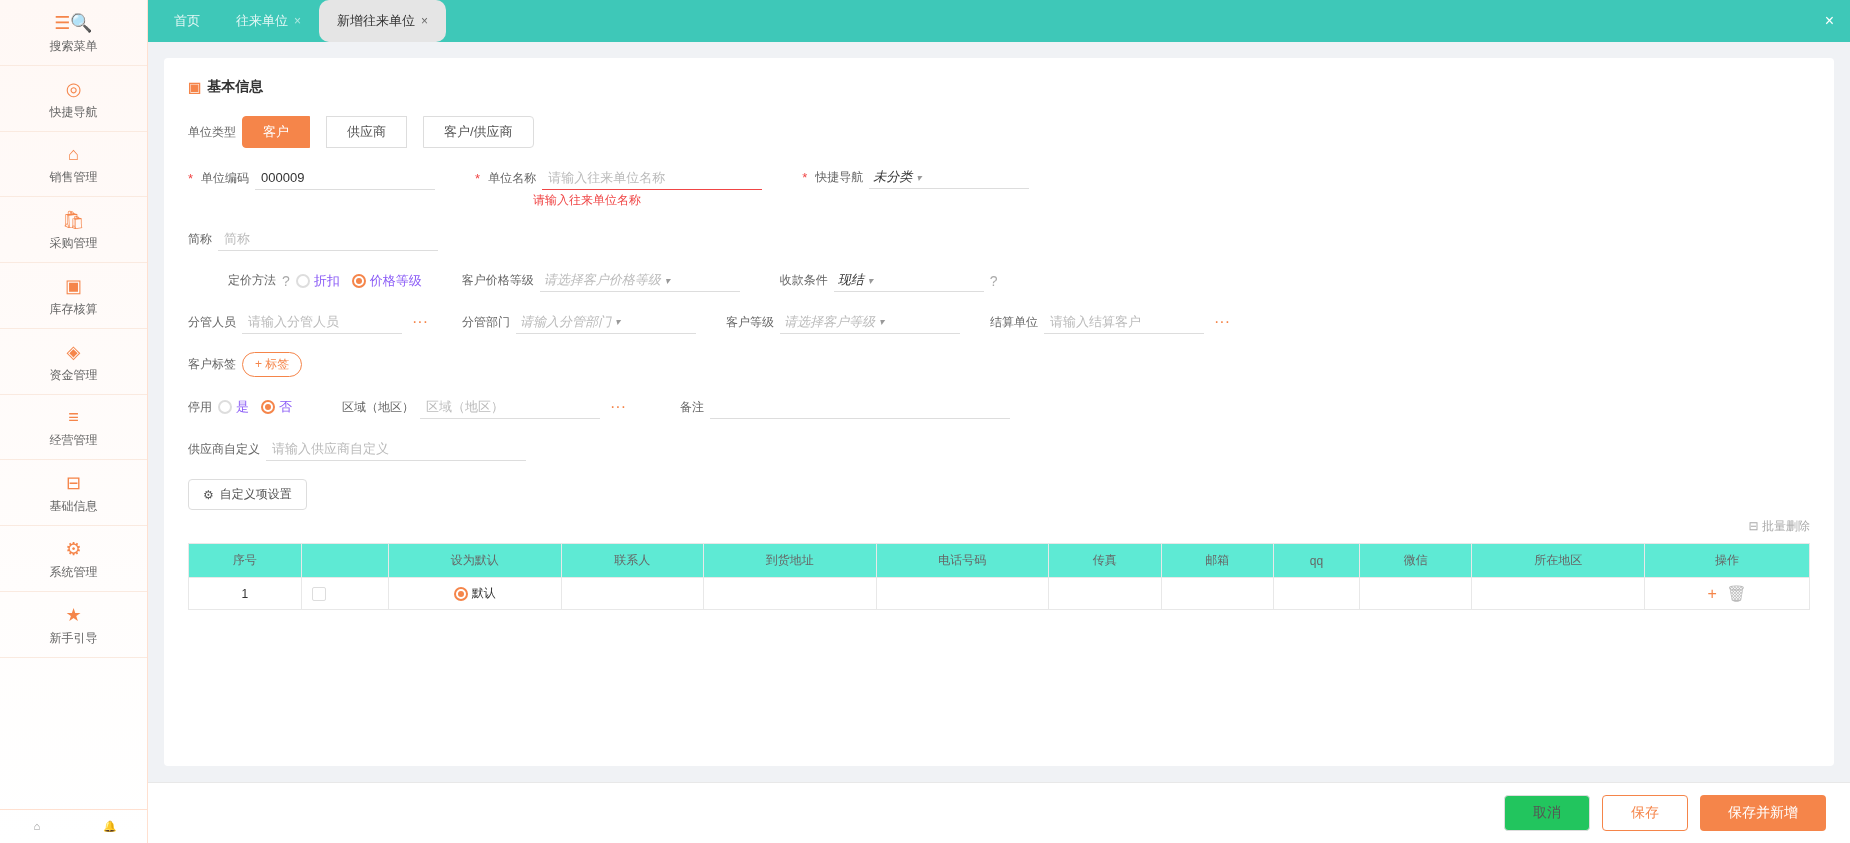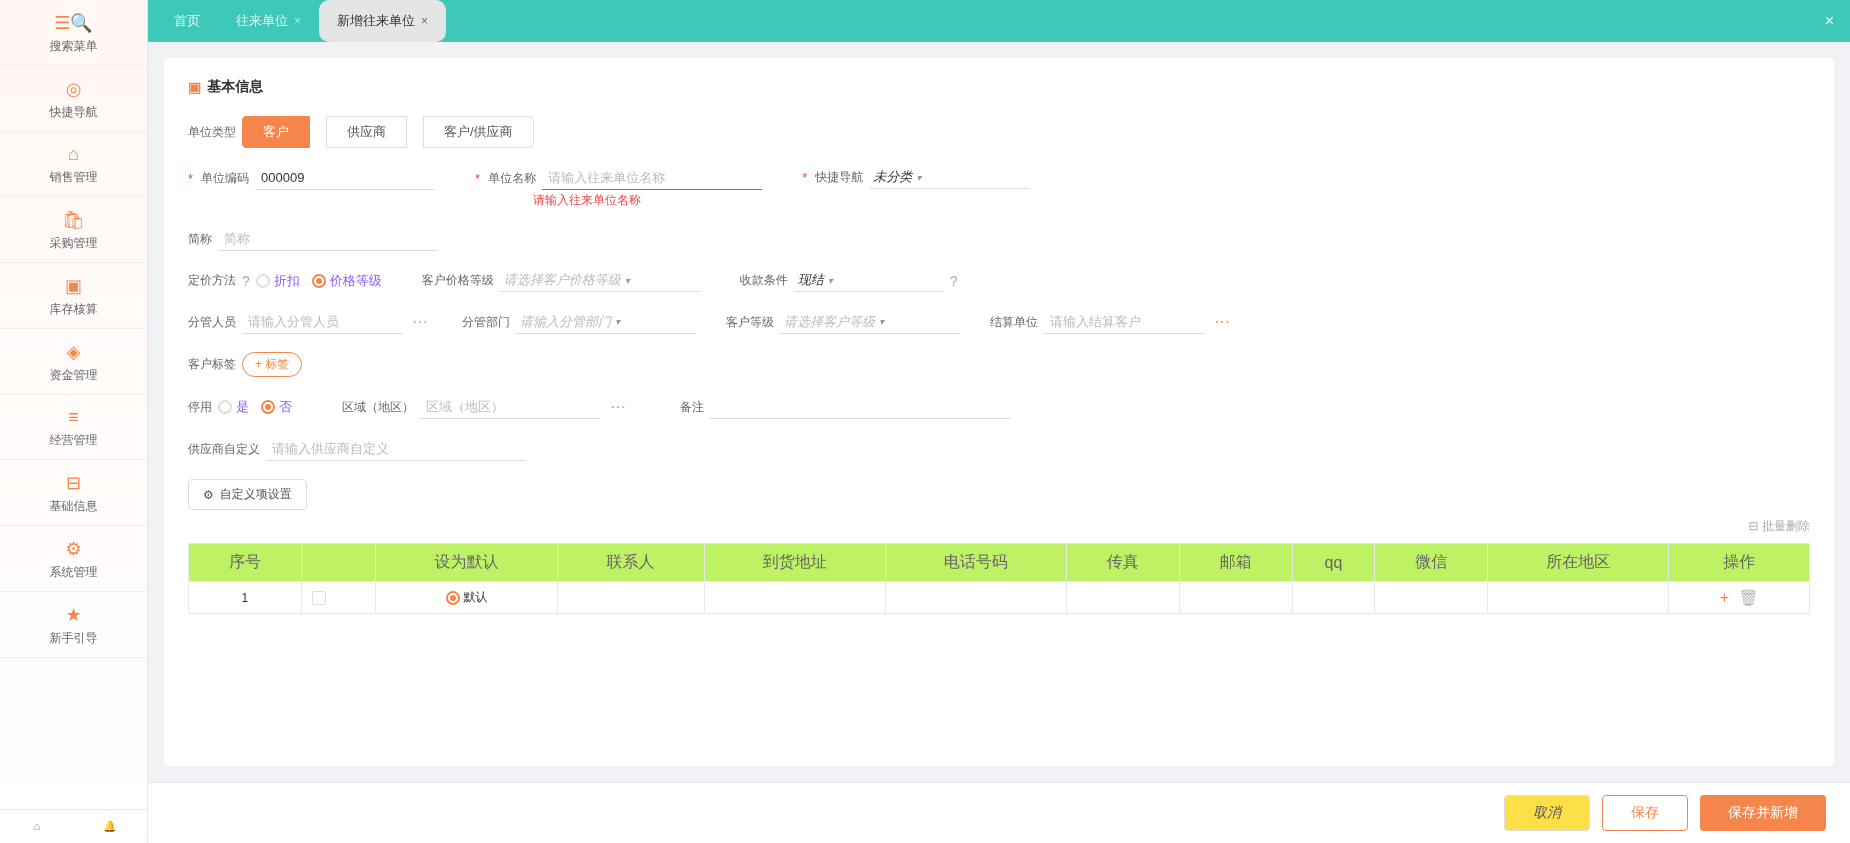--- a/index.html
+++ b/index.html
@@ -275,24 +275,24 @@
       background: #fff;
     }
 
     
     .data-table {
       width: 100%;
       border-collapse: collapse;
       margin-top: 8px;
     }
     .data-table th {
-      background: #bef264;
+      background: #5eead4;
       border: 1px solid #e8e8e8;
       padding: 8px 10px;
-      font-size: 16px;
+      font-size: 12px;
       color: #666;
       font-weight: 500;
       text-align: center;
     }
     .data-table td {
       border: 1px solid #e8e8e8;
       padding: 6px 10px;
       font-size: 12px;
       color: #333;
       text-align: center;
@@ -322,24 +322,23 @@
       gap: 12px;
     }
     .btn {
       padding: 8px 28px;
       border-radius: 4px;
       font-size: 14px;
       cursor: pointer;
       border: none;
     }
     .btn-default {
-      background: #fde047;
+      background: #22c55e;
       border: 1px solid #ddd;
       color: #555;
-      font-style: italic;
     }
     .btn-primary {
       background: #fff;
       border: 1px solid #f5854a;
       color: #f5854a;
     }
     .btn-success {
       background: #f5854a;
       color: #fff;
     }
@@ -477,21 +476,21 @@
         </div>
       </div>
 
       <div class="form-row">
         <div class="form-item">
           <span class="form-label">简称</span>
           <input class="form-input" type="text" style="width: 220px;" placeholder="简称">
         </div>
       </div>
 
-      <div class="form-row" style="gap:40px;">
+      <div class="form-row" style="gap:40px;margin-left:40px;">
         <div class="form-item">
           <span class="form-label">定价方法</span>
           <span class="info-icon">?</span>
           <div class="radio-group">
             <div class="radio-item">
               <div class="radio-circle"></div>
               <span class="radio-label">折扣</span>
             </div>
             <div class="radio-item">
               <div class="radio-circle checked"></div>

